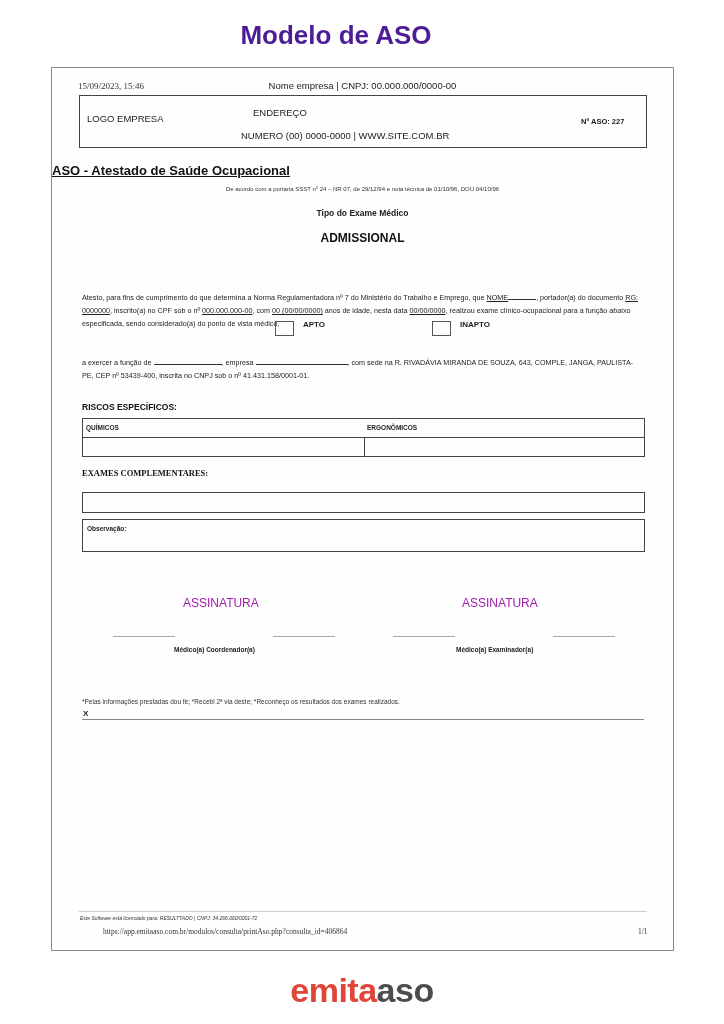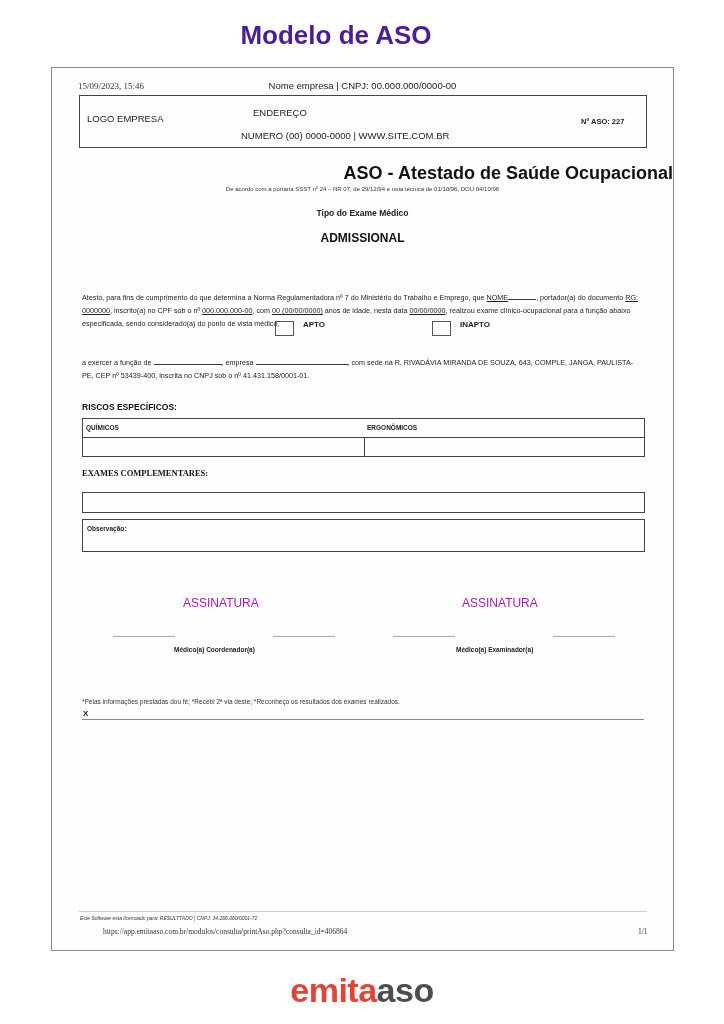--- a/index.html
+++ b/index.html
@@ -18,21 +18,21 @@
   .abs { position: absolute; }
   .print-date { left: 26px; top: 13px; font-family: "Liberation Serif", serif; font-size: 9px; color: #333; }
   .company-line { left: 0; width: 621px; top: 12px; text-align: center; font-size: 9.5px; color: #222; }
   .header-box {
     left: 27px; top: 27px; width: 566px; height: 51px; border: 1px solid #444;
   }
   .logo-text { left: 7px; top: 17px; font-size: 9.5px; }
   .addr-text { left: 173px; top: 11px; font-size: 9.5px; }
   .phone-text { left: 161px; top: 34px; font-size: 9.5px; }
   .aso-num { left: 457px; top: 21px; font-size: 7.5px; font-weight: bold; padding-left: 44px; }
-  .doc-title { left: 0; width: 621px; top: 95px; text-align: right; font-size: 18px; font-weight: bold; color: #111; }
+  .doc-title { left: 0; width: 621px; top: 95px; text-align: left; font-size: 13px; font-weight: bold; color: #111; text-decoration: underline; }
   .doc-subtitle { left: 0; width: 621px; top: 118px; text-align: center; font-size: 6px; color: #333; }
   .exam-label { left: 0; width: 621px; top: 140px; text-align: center; font-size: 8.5px; font-weight: bold; }
   .exam-type { left: 0; width: 621px; top: 155px; text-align: center; font-size: 12px; font-weight: bold; color: #111; margin-top: 8px; }
   .para { left: 30px; width: 560px; font-size: 7.2px; line-height: 13px; color: #222; }
   .para u { text-decoration: underline; }
   .p1 { top: 196px; margin-top: 27px; }
   .checks { top: 252px; left: 0; width: 621px; height: 20px; }
   .check { position: absolute; display: flex; align-items: flex-start; }
   .check .box { width: 17px; height: 13px; border: 1px solid #555; margin-right: 9px; margin-top: 1px; }
   .check .lbl { font-size: 8px; font-weight: bold; }

